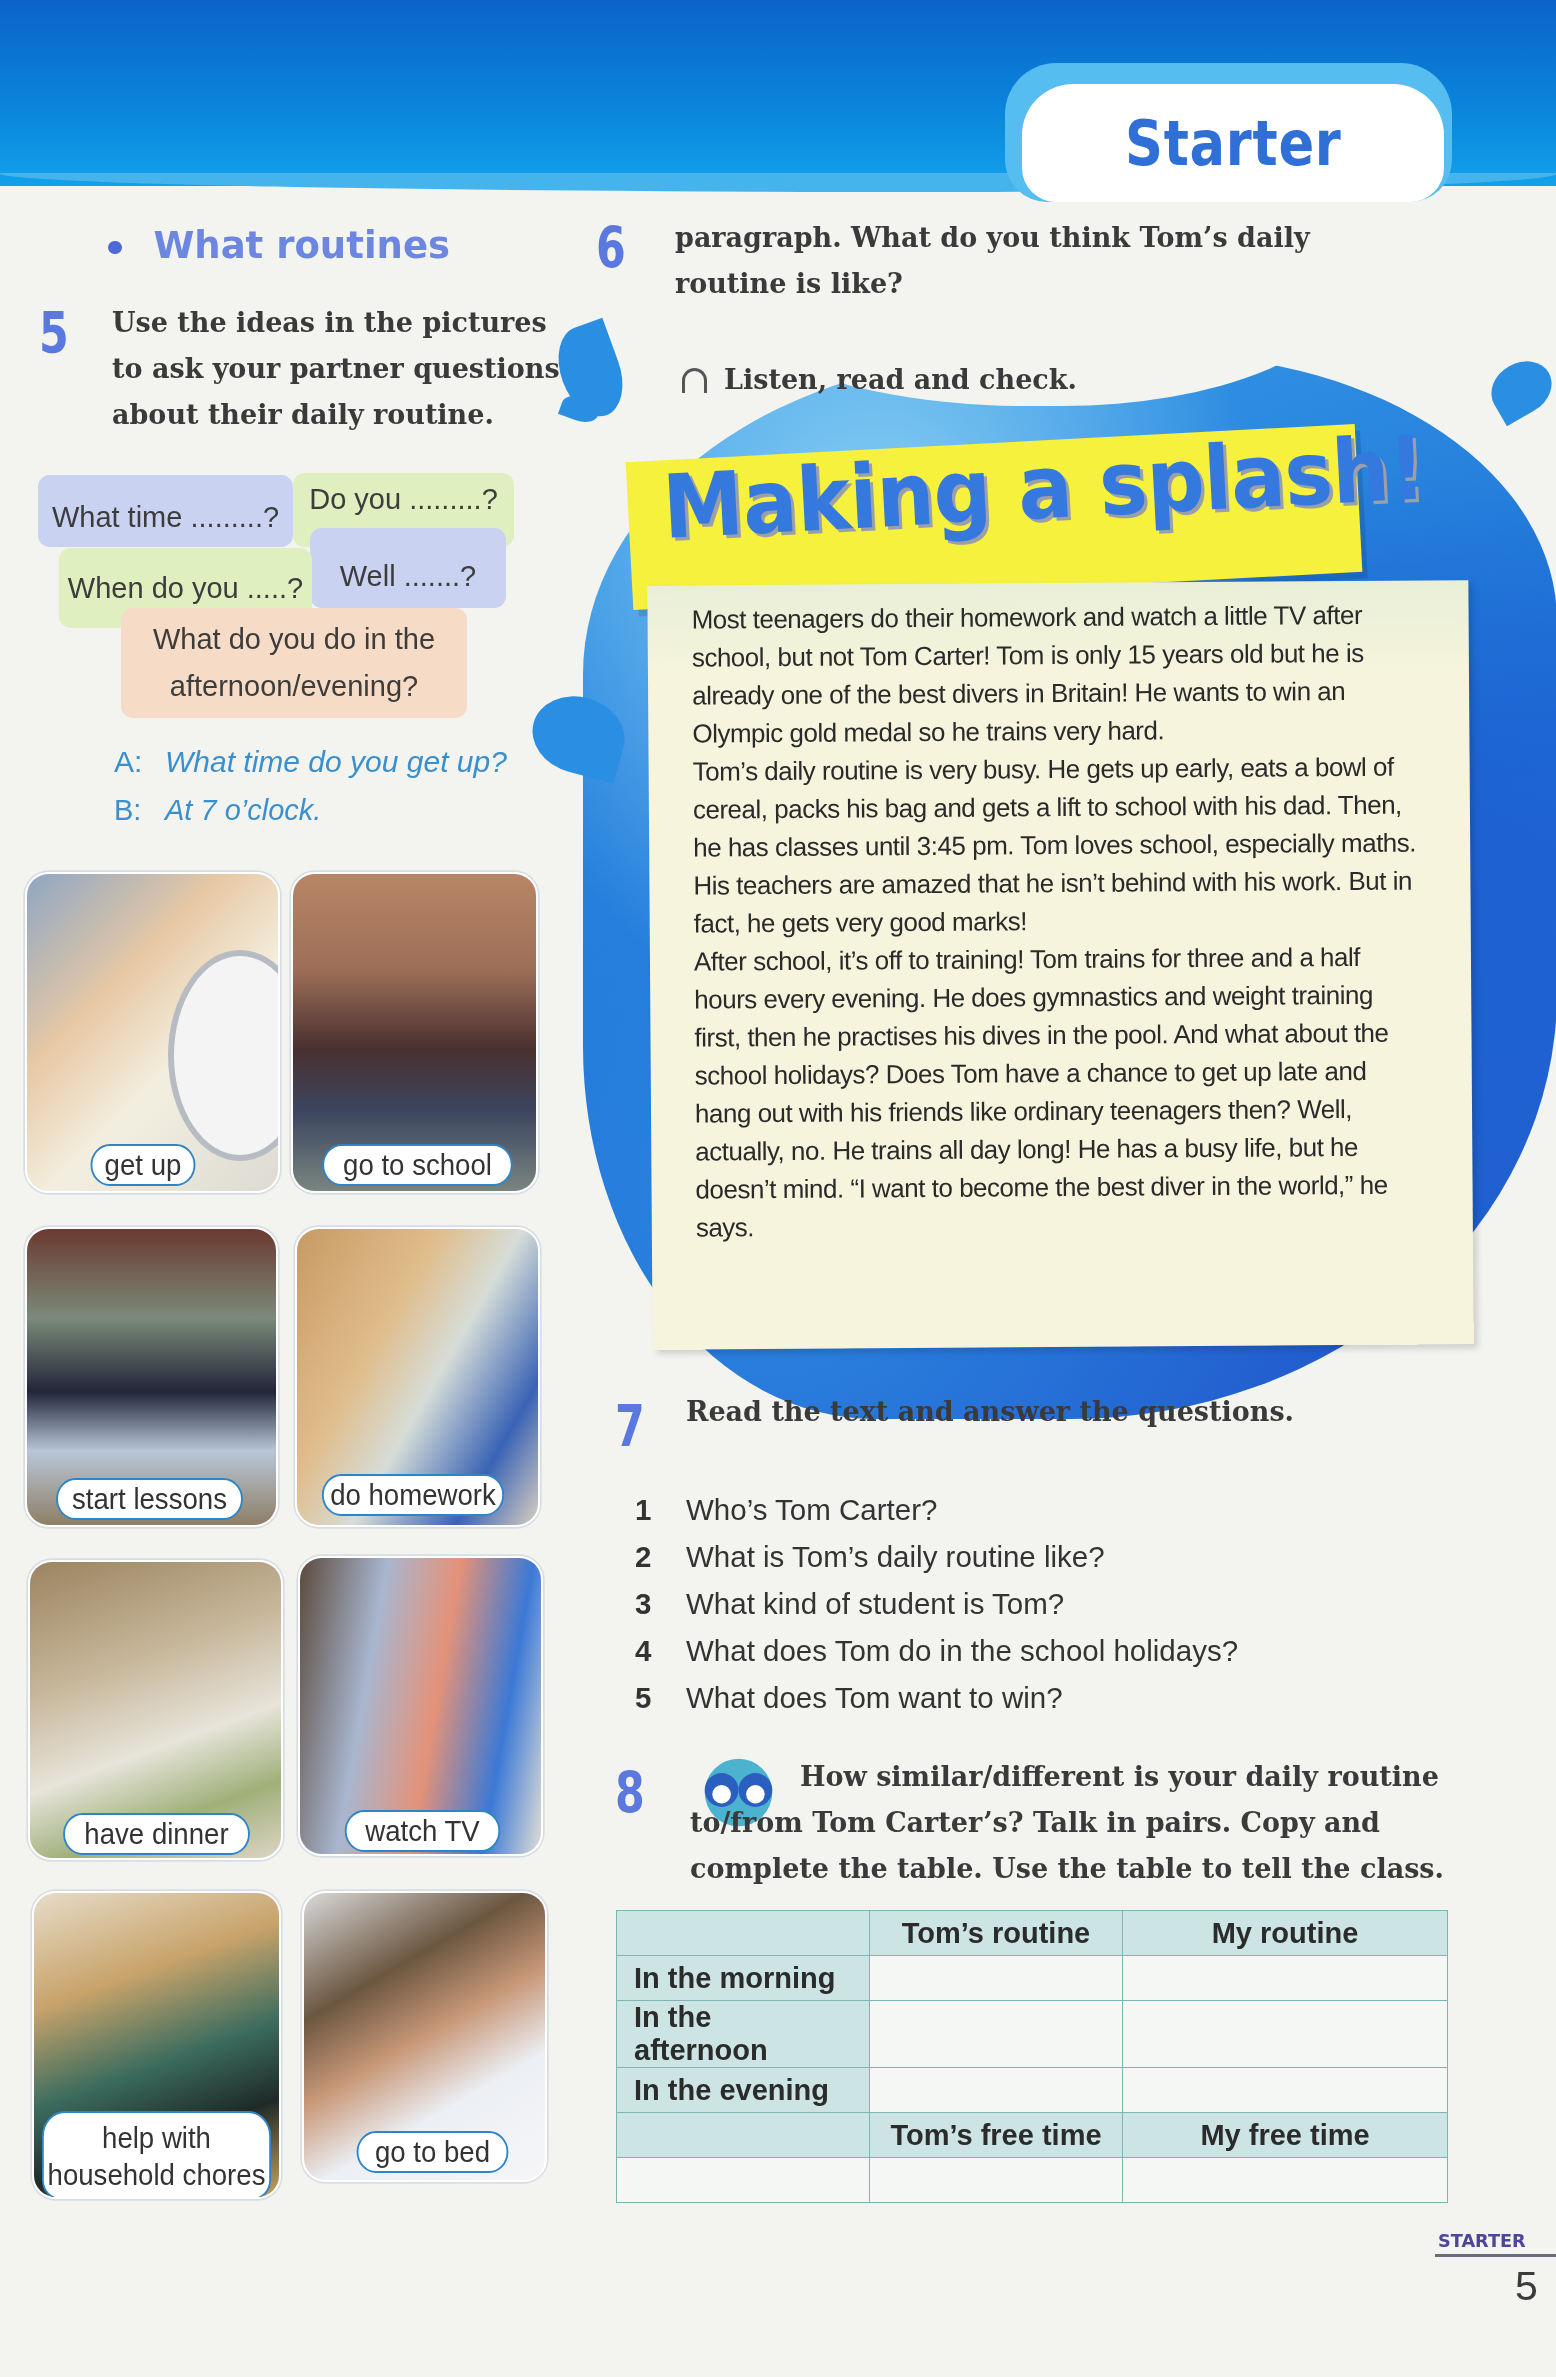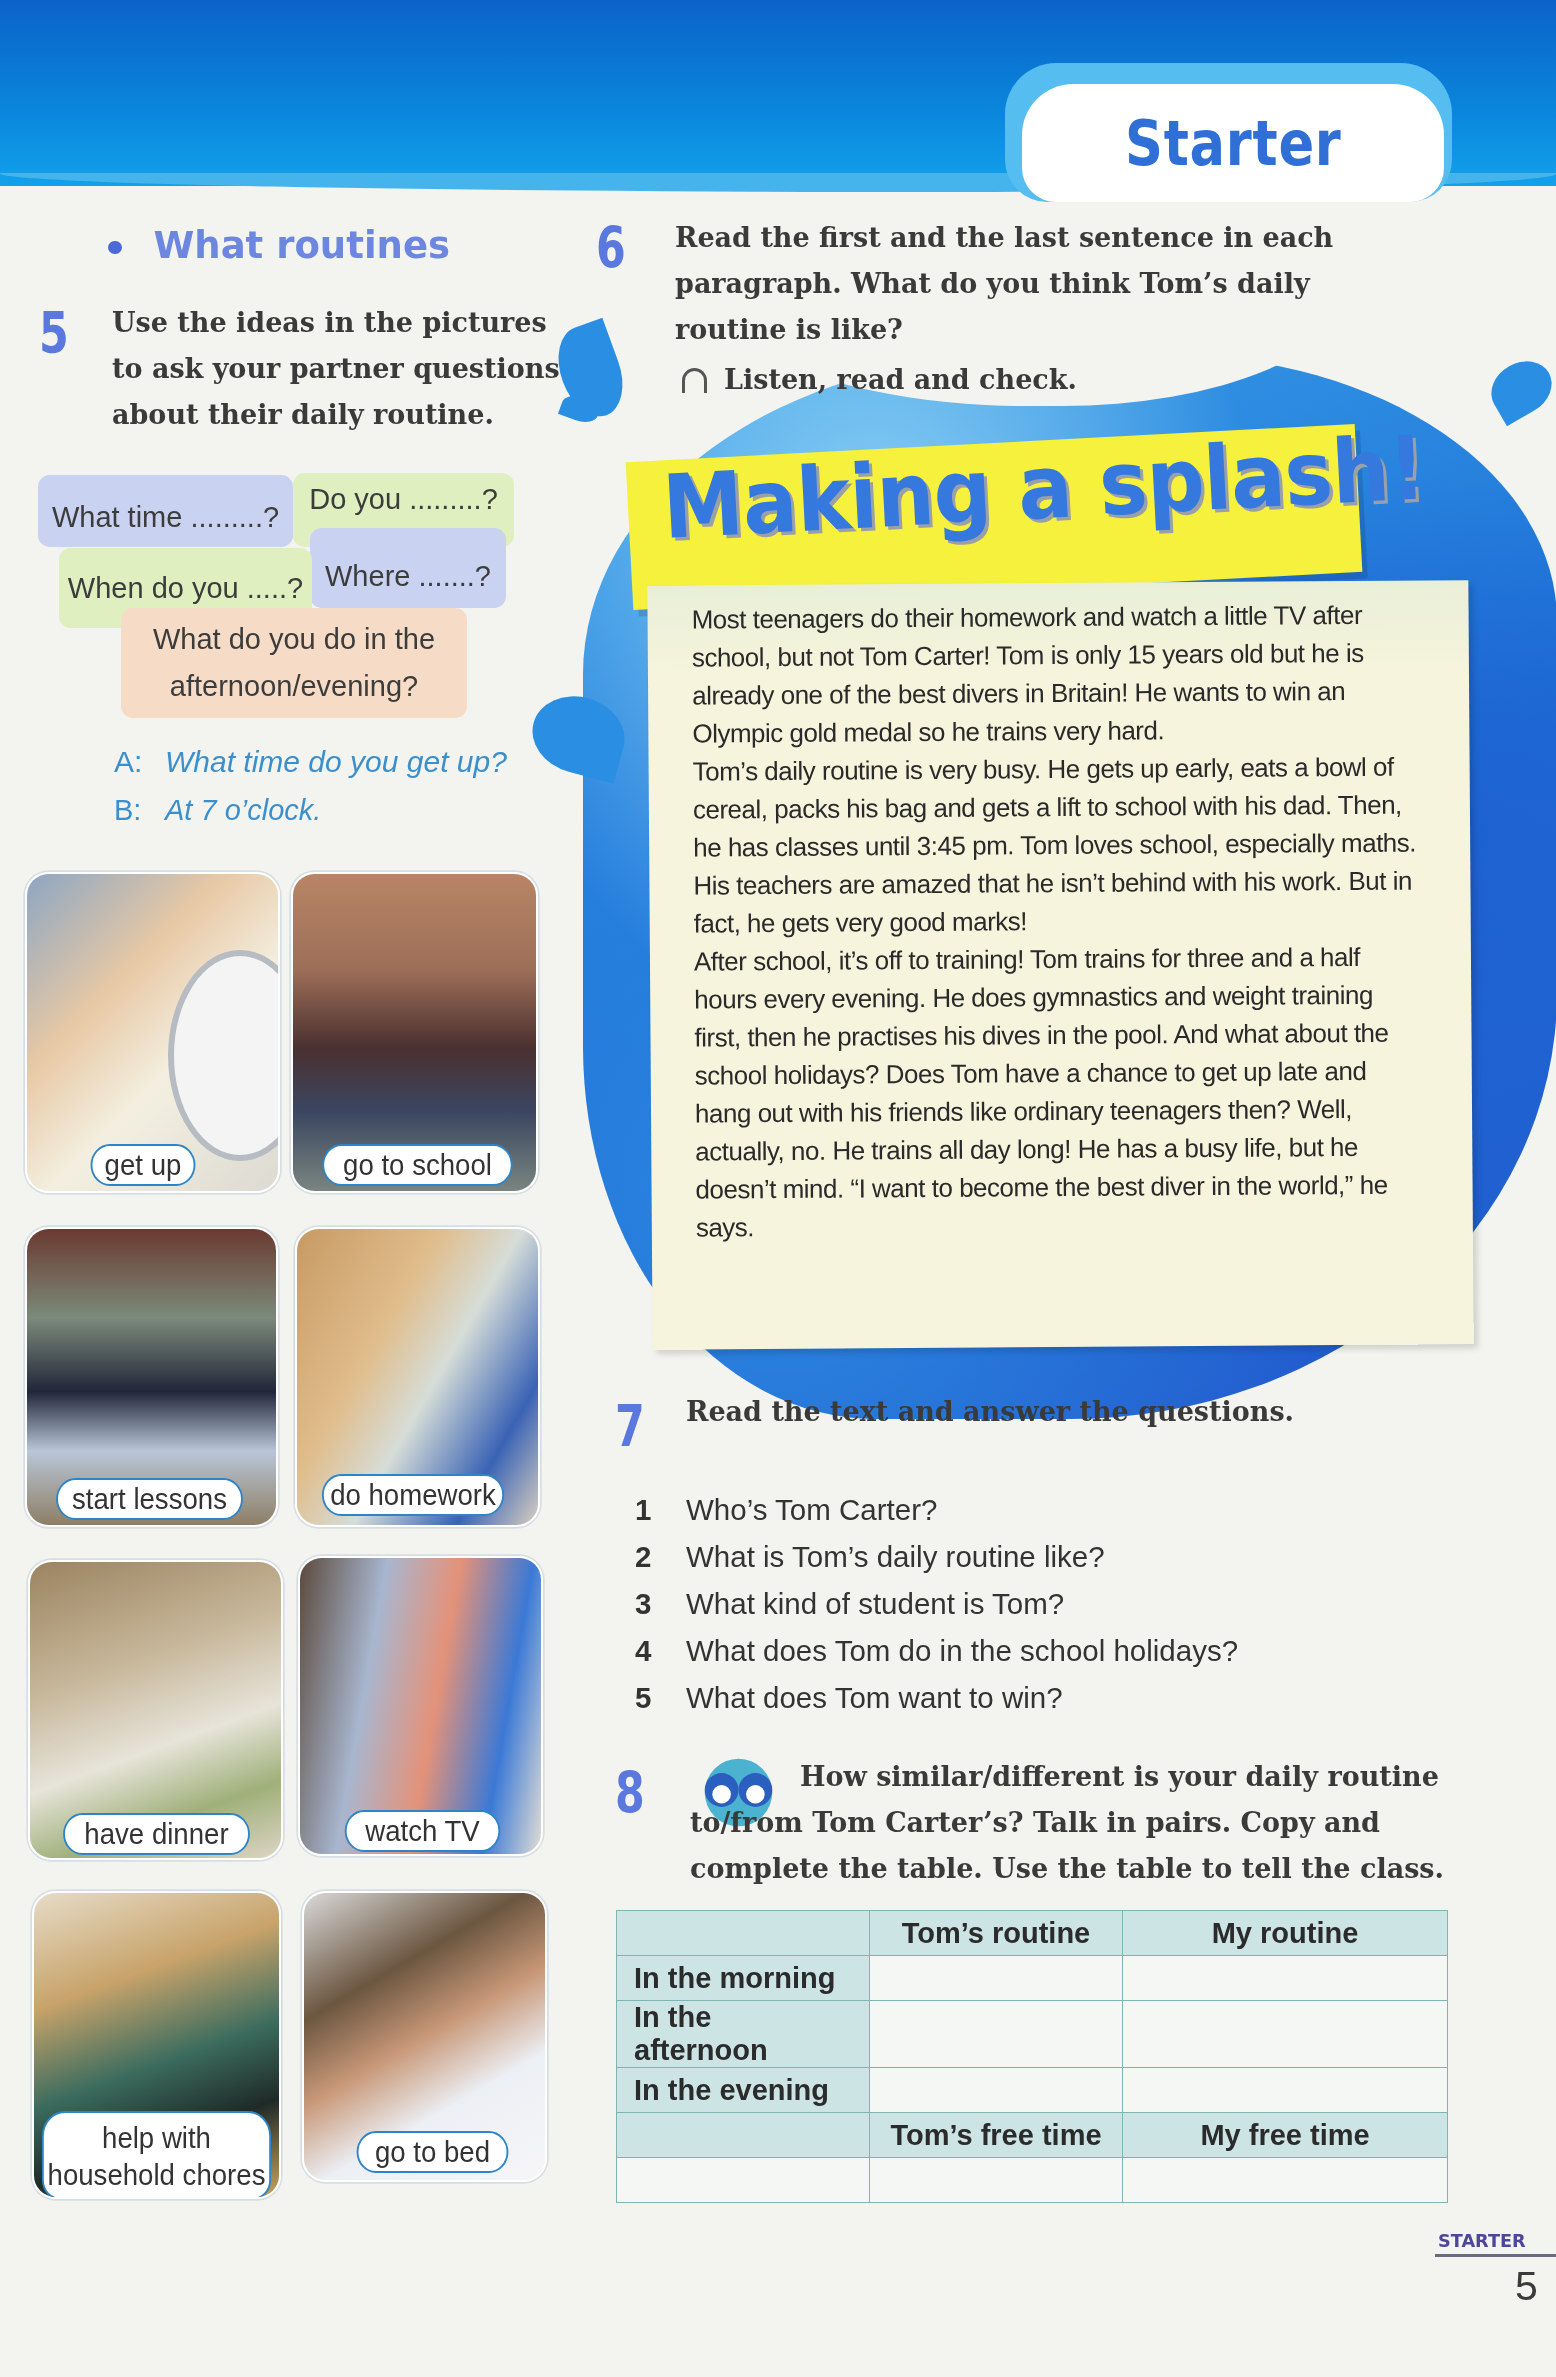--- a/index.html
+++ b/index.html
@@ -158,21 +158,21 @@
 
 <div class="ex-num" style="left:34px; top:300px;">5</div>
 <div class="instr" style="left:112px; top:300px;">
   <div>Use the ideas in the pictures</div>
   <div>to ask your partner questions</div>
   <div>about their daily routine.</div>
 </div>
 
 <div class="phrase ph-blue" style="left:38px; top:475px; width:255px; height:72px; align-items:flex-start; padding-top:26px;">What time .........?</div>
 <div class="phrase ph-green" style="left:293px; top:473px; width:221px; height:74px; align-items:flex-start; padding-top:10px;">Do you .........?</div>
-<div class="phrase ph-blue" style="left:310px; top:528px; width:196px; height:80px; padding-top:17px;">Where .......?</div>
+<div class="phrase ph-blue" style="left:310px; top:528px; width:196px; height:80px; padding-top:17px;">Well .......?</div>
 <div class="phrase ph-green" style="left:59px; top:528px; width:253px; height:80px;margin-top:20px;">When do you .....?</div>
 <div class="phrase ph-orange" style="left:121px; top:608px; width:346px; height:110px; flex-direction:column;">
   <span>What do you do in the</span>
   <span>afternoon/evening?</span>
 </div>
 
 <div class="dialog" style="top:745px;">
   <span class="who">A:</span><span>What time do you get up?</span>
 </div>
 <div class="dialog" style="top:794px; font-size:29px;">
@@ -223,21 +223,20 @@
 <div class="drop" style="left:561px; top:325px; width:59px; height:93px; transform:rotate(-20deg); border-radius:50% 0 50% 50%;"></div>
 <div class="drop" style="left:561px; top:397px; width:38px; height:23.6px; transform:rotate(20deg);"></div>
 <div class="drop" style="left:532px; top:697px; width:93px; height:76px; transform:rotate(15deg); border-radius:50% 50% 0 50%;"></div>
 <div class="drop" style="left:1490px; top:363px; width:63px; height:51px; transform:rotate(-30deg);"></div>
 <div style="position:absolute; left:0; top:0; width:1557px; height:439px; pointer-events:none;"></div>
 
 <div style="position:absolute; left:625px; top:203px; width:726px; height:203px; background:#f3f4ef; border-radius:0 0 40% 55% / 0 0 60% 100%;"></div>
 
 <div class="ex-num" style="left:591px; top:215px;">6</div>
 <div class="instr" style="left:675px; top:215px;">
-  <div>Read the first and the last sentence in each</div>
   <div>paragraph. What do you think Tom’s daily</div>
   <div>routine is like?</div>
 </div>
 <div class="instr" style="left:682px; top:357px; display:flex; align-items:center;">
   <span style="display:inline-block; width:25px; height:25px; border:3.4px solid #555; border-bottom:none; border-radius:13.5px 13.5px 0 0; margin-right:17px; position:relative;"></span>
   <span>Listen, read and check.</span>
 </div>
 
 <div class="title-banner"></div>
 <div class="title-text">Making a splash!</div>

